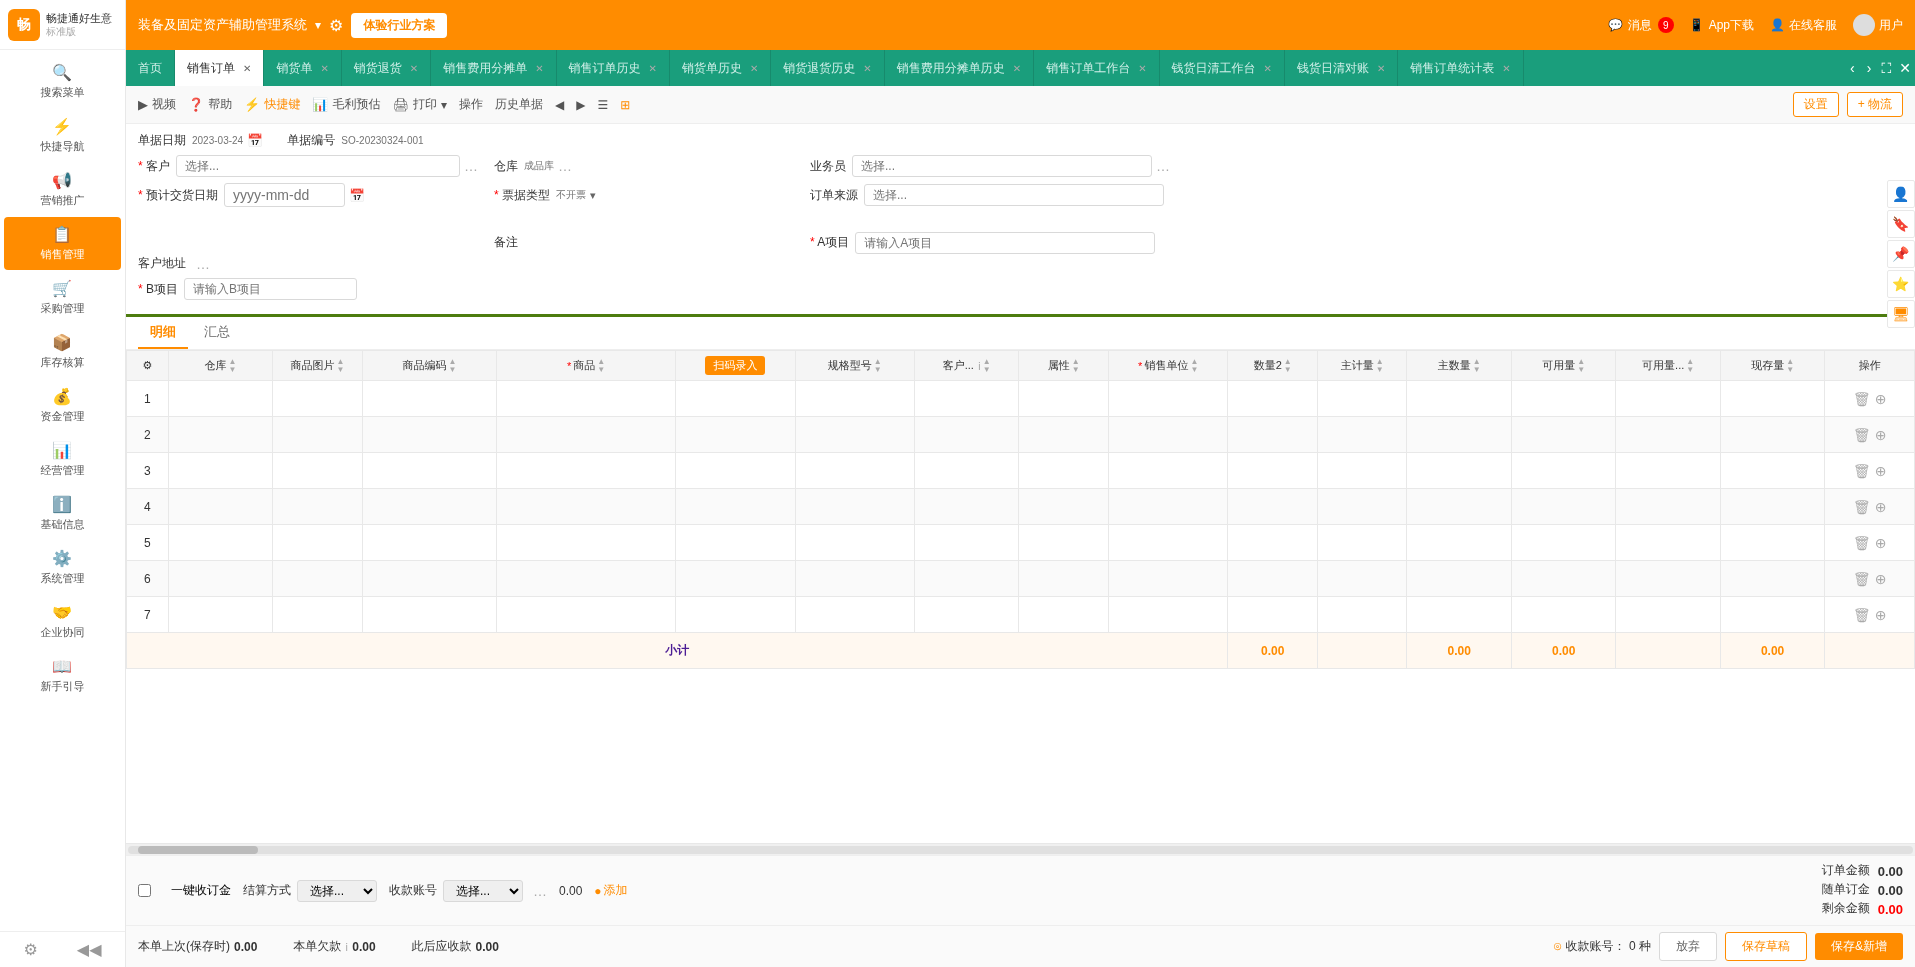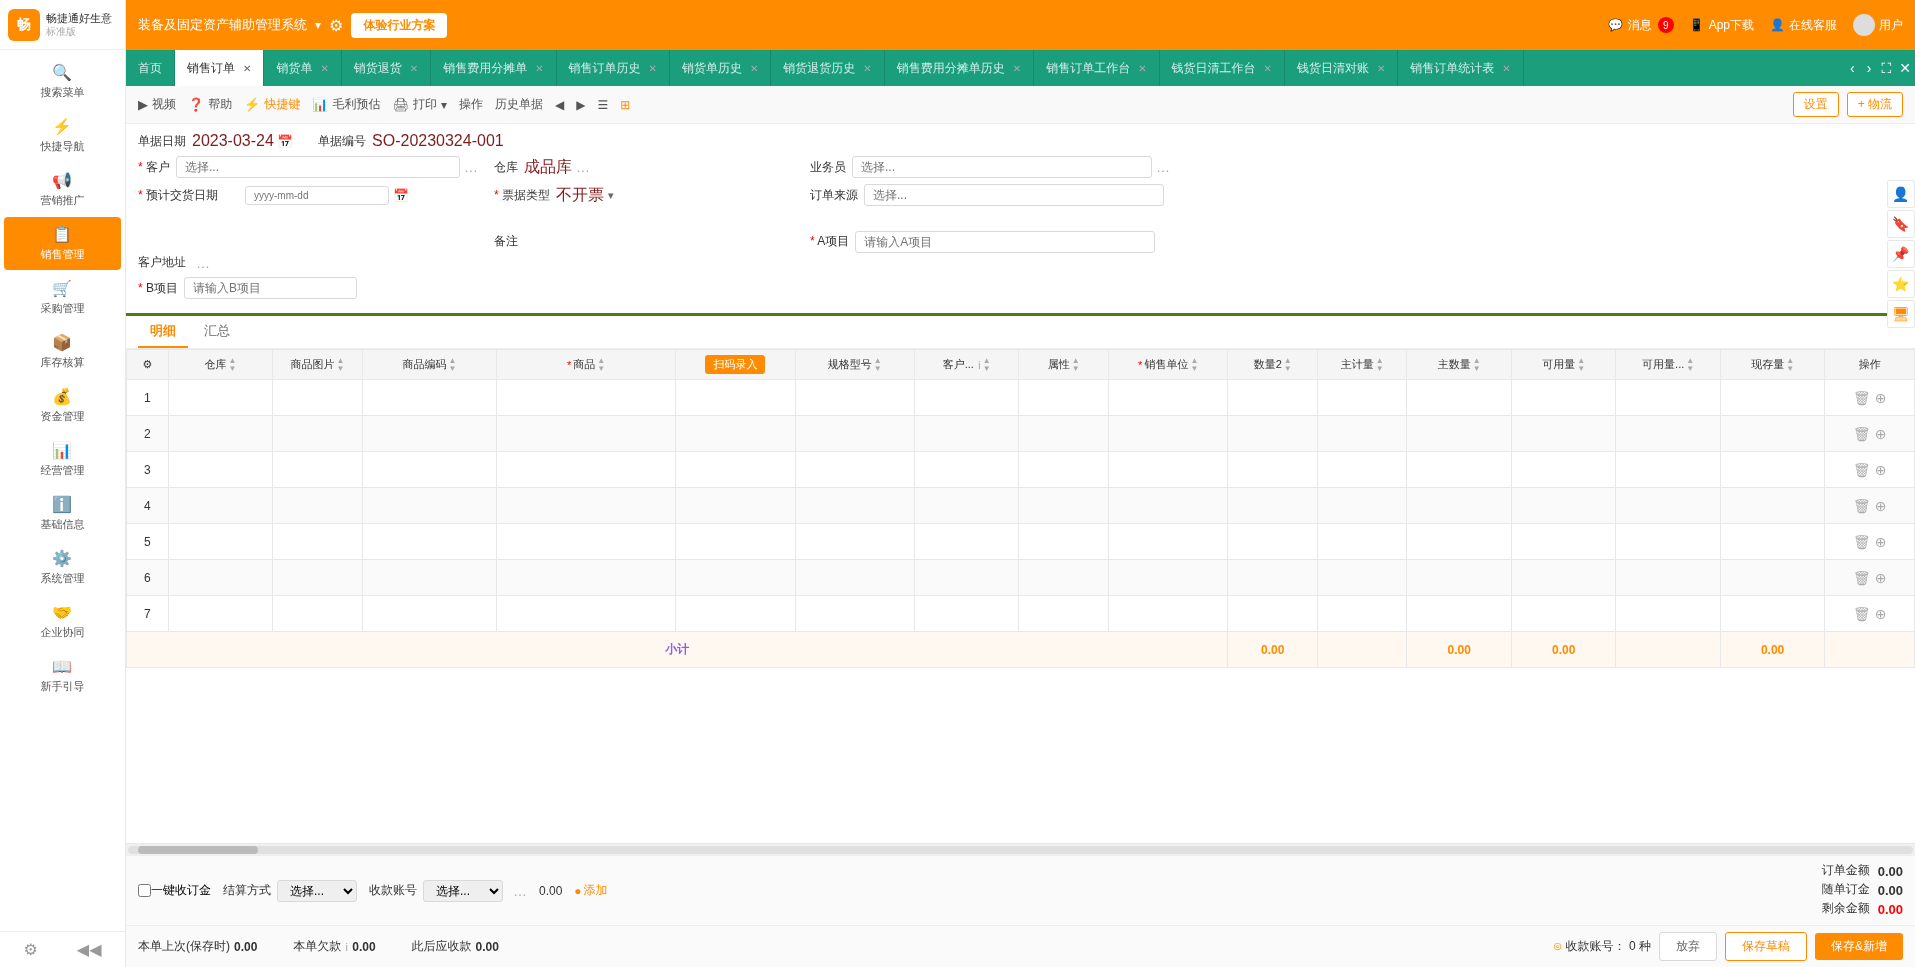--- a/index.html
+++ b/index.html
@@ -92,31 +92,31 @@
     }
 
     
     .form-area {
       padding: 8px 12px; border-bottom: 3px solid #4d7c0f; flex-shrink: 0;
     }
     .form-row { display: flex; align-items: center; margin-bottom: 6px; gap: 0; }
     .form-field { display: flex; align-items: center; flex: 1; min-width: 0; }
     .form-label { color: #333; font-size: 12px; white-space: nowrap; margin-right: 6px; flex-shrink: 0; }
     .form-label.required::before { content: '* '; color: #f00; }
-    .form-value { color: #7f1d1d; font-size: 16px; }
+    .form-value { color: #737373; font-size: 10px; }
     .form-input {
       border: 1px solid #d9d9d9; border-radius: 3px; padding: 3px 8px; font-size: 12px;
       color: #bbb; background: #fff; min-width: 80px; flex: 1; max-width: 200px;
     }
     .form-input-wide { max-width: 300px; }
     .form-dots { color: #aaa; margin-left: 4px; font-size: 14px; cursor: pointer; }
     .form-calendar { color: #aaa; margin-left: 4px; font-size: 13px; cursor: pointer; }
     .form-date-input {
-      border: 1px solid #d9d9d9; border-radius: 3px; padding: 3px 8px; font-size: 10px;
-      color: #bbb; background: #fff; width: 144px; margin-left: 21px;
+      border: 1px solid #d9d9d9; border-radius: 3px; padding: 3px 8px; font-size: 14px;
+      color: #bbb; background: #fff; width: 121px;
     }
 
     
     .detail-tabs {
       display: flex; align-items: center; padding: 0 12px; border-bottom: 1px solid #eee;
       flex-shrink: 0;
     }
     .detail-tab {
       padding: 6px 12px; font-size: 13px; cursor: pointer; color: #666;
       border-bottom: 2px solid transparent; margin-right: 4px;
@@ -156,41 +156,41 @@
     .scan-btn {
       background: #ff8c00; color: #fff; border: none; border-radius: 3px;
       padding: 2px 8px; font-size: 11px; cursor: pointer;
     }
     .table-ops { display: flex; gap: 4px; justify-content: center; }
     .op-icon { color: #aaa; cursor: pointer; font-size: 14px; }
     .th-sort { display: flex; align-items: center; justify-content: center; gap: 2px; }
     .sort-arrows { display: flex; flex-direction: column; font-size: 8px; color: #aaa; line-height: 1; }
 
     
-    .summary-row td { background: #fff8f0 !important; font-weight: bold; color: #8b5cf6; }
+    .summary-row td { background: #fff8f0 !important; font-weight: bold; color: #4c1d95; }
     .summary-label { color: #ff8c00; font-weight: bold; text-align: left; padding-left: 8px; }
 
     
     .scroll-bar {
       height: 12px; background: #f0f0f0; border-top: 1px solid #e8e8e8;
       display: flex; align-items: center; padding: 0 2px; flex-shrink: 0;
     }
     .scroll-track {
       height: 8px; background: #e0e0e0; border-radius: 4px; flex: 1; position: relative;
     }
     .scroll-thumb {
       height: 8px; background: #bbb; border-radius: 4px; width: 120px; position: absolute; left: 10px;
     }
 
     
     .bottom-bar {
       border-top: 1px solid #eee; padding: 6px 12px; background: #fafafa;
       display: flex; align-items: center; gap: 12px; flex-shrink: 0;
     }
-    .bottom-checkbox { display: flex; align-items: center; gap: 0; font-size: 12px; }
+    .bottom-checkbox { display: flex; align-items: center; gap: 20px; font-size: 12px; }
     .bottom-field { display: flex; align-items: center; gap: 6px; font-size: 12px; color: #333; justify-content: flex-end; }
     .bottom-select {
       border: 1px solid #d9d9d9; border-radius: 3px; padding: 2px 8px; font-size: 12px;
       min-width: 80px;
     }
     .bottom-amount { color: #333; font-size: 12px; }
     .add-btn {
       color: #ff8c00; cursor: pointer; font-size: 12px; display: flex; align-items: center; gap: 2px;
     }
     .bottom-right { margin-left: auto; text-align: right; font-size: 12px; color: #333; }

